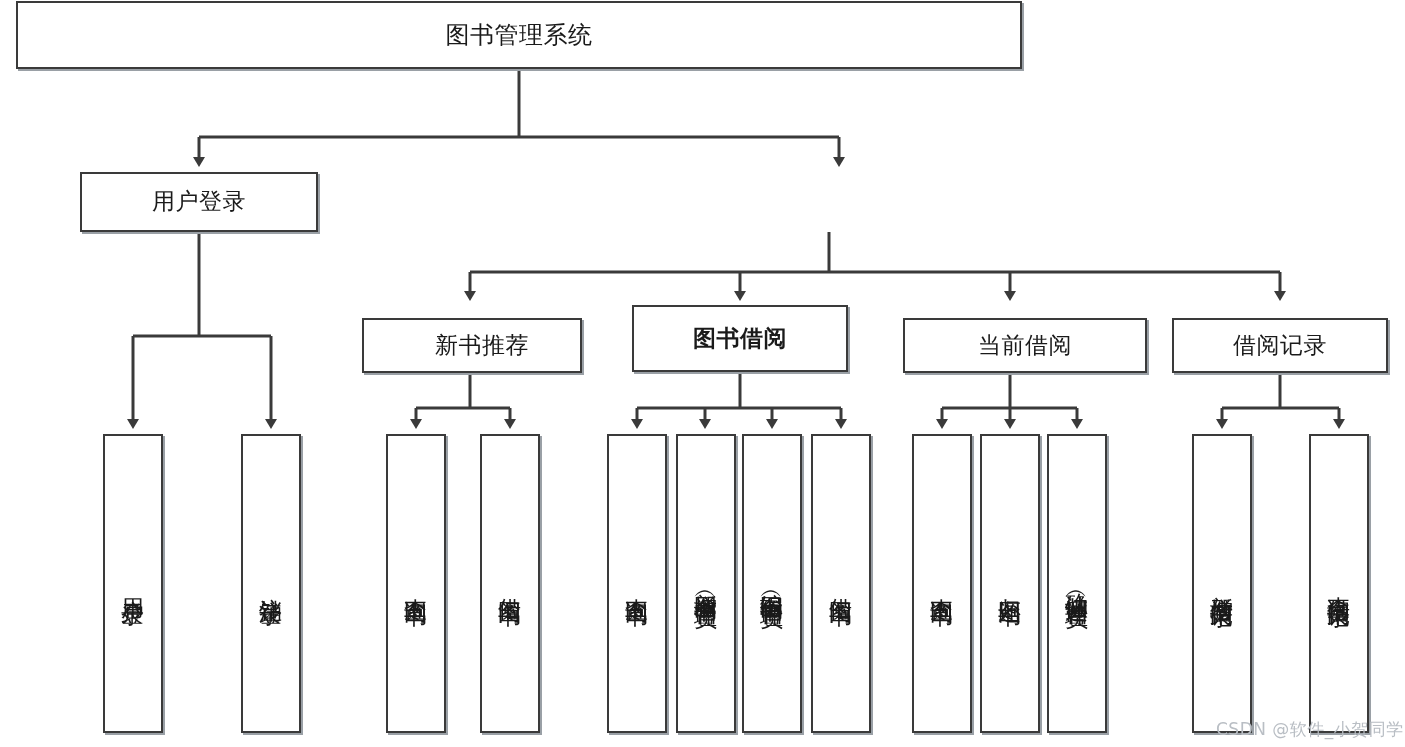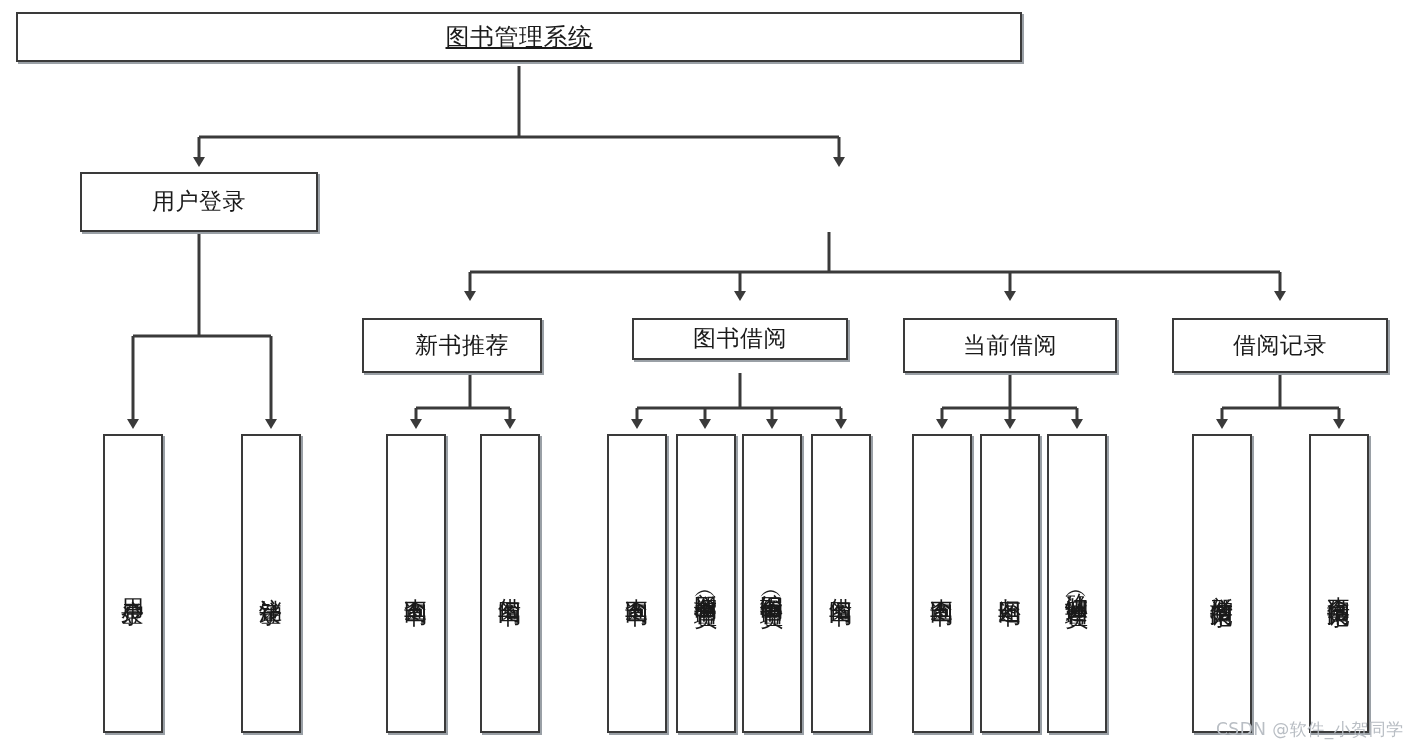--- a/index.html
+++ b/index.html
@@ -120,38 +120,38 @@
       <path d="M1010,408 L1010,420" marker-end="url(#arrow)"></path>
       <path d="M1077,408 L1077,420" marker-end="url(#arrow)"></path>
 
       <path d="M1280,373 L1280,408"></path>
       <path d="M1222,408 L1339,408"></path>
       <path d="M1222,408 L1222,420" marker-end="url(#arrow)"></path>
       <path d="M1339,408 L1339,420" marker-end="url(#arrow)"></path>
     </g>
   </svg>
 
-  <div class="node h root shadowed" style="left:16px; top:12px; width:1006px; height:50px;text-decoration:underline;">
+  <div class="node h root shadowed" style="left:16px; top:1px; width:1006px; height:68px;">
     <span class="label">图书管理系统</span>
   </div>
 
   <div class="node h shadowed" style="left:80px; top:172px; width:238px; height:60px;">
     <span class="label">用户登录</span>
   </div>
 
 
-  <div class="node h shadowed" style="left:362px; top:318px; width:180px; height:55px;padding-left:20px;">
+  <div class="node h shadowed" style="left:362px; top:318px; width:220px; height:55px;padding-left:20px;">
     <span class="label">新书推荐</span>
   </div>
 
-  <div class="node h shadowed" style="left:632px; top:318px; width:216px; height:42px;">
+  <div class="node h shadowed" style="left:632px; top:305px; width:216px; height:67px;font-weight:bold;">
     <span class="label">图书借阅</span>
   </div>
 
-  <div class="node h shadowed" style="left:903px; top:318px; width:214px; height:55px;">
+  <div class="node h shadowed" style="left:903px; top:318px; width:244px; height:55px;">
     <span class="label">当前借阅</span>
   </div>
 
   <div class="node h shadowed" style="left:1172px; top:318px; width:216px; height:55px;">
     <span class="label">借阅记录</span>
   </div>
 
   <div class="node v shadowed" style="left:103px; top:434px; width:60px; height:299px;">
     <span class="label">用户登录</span>
   </div>

